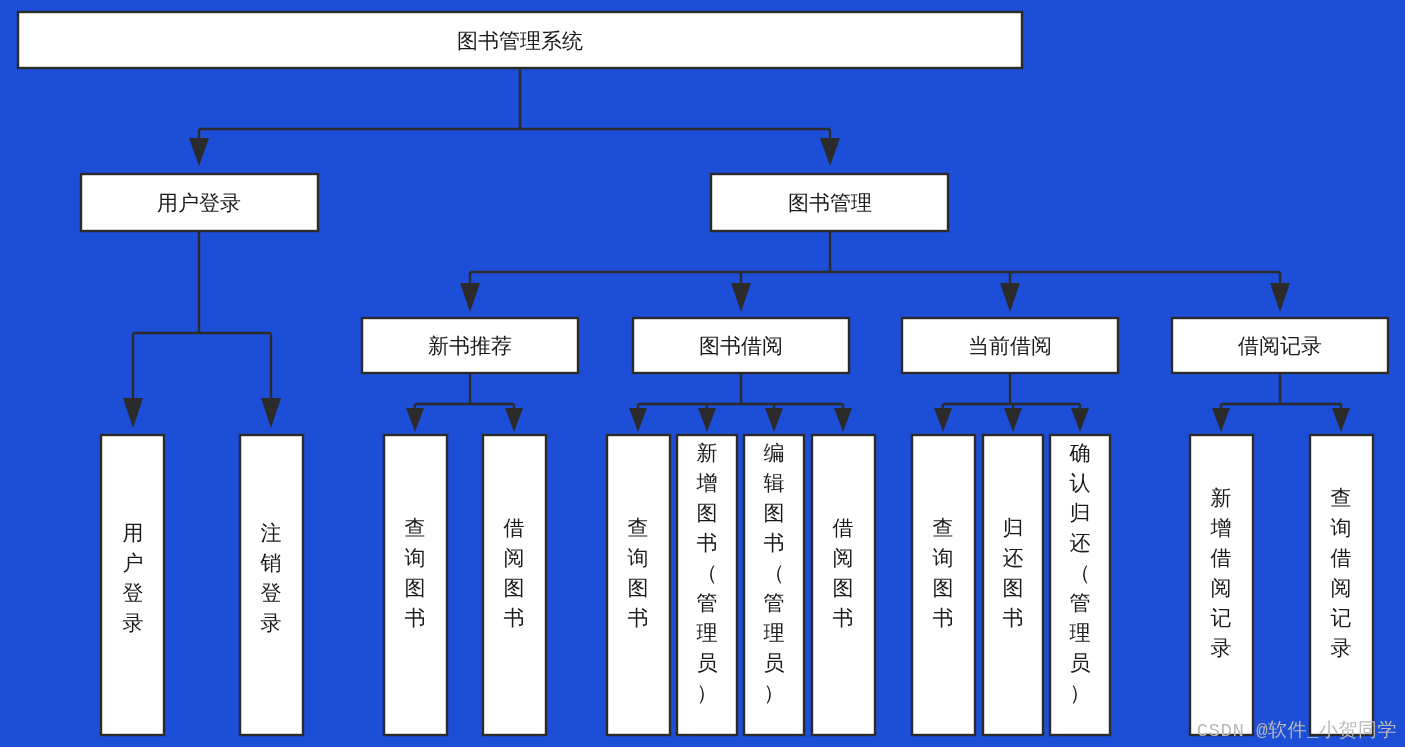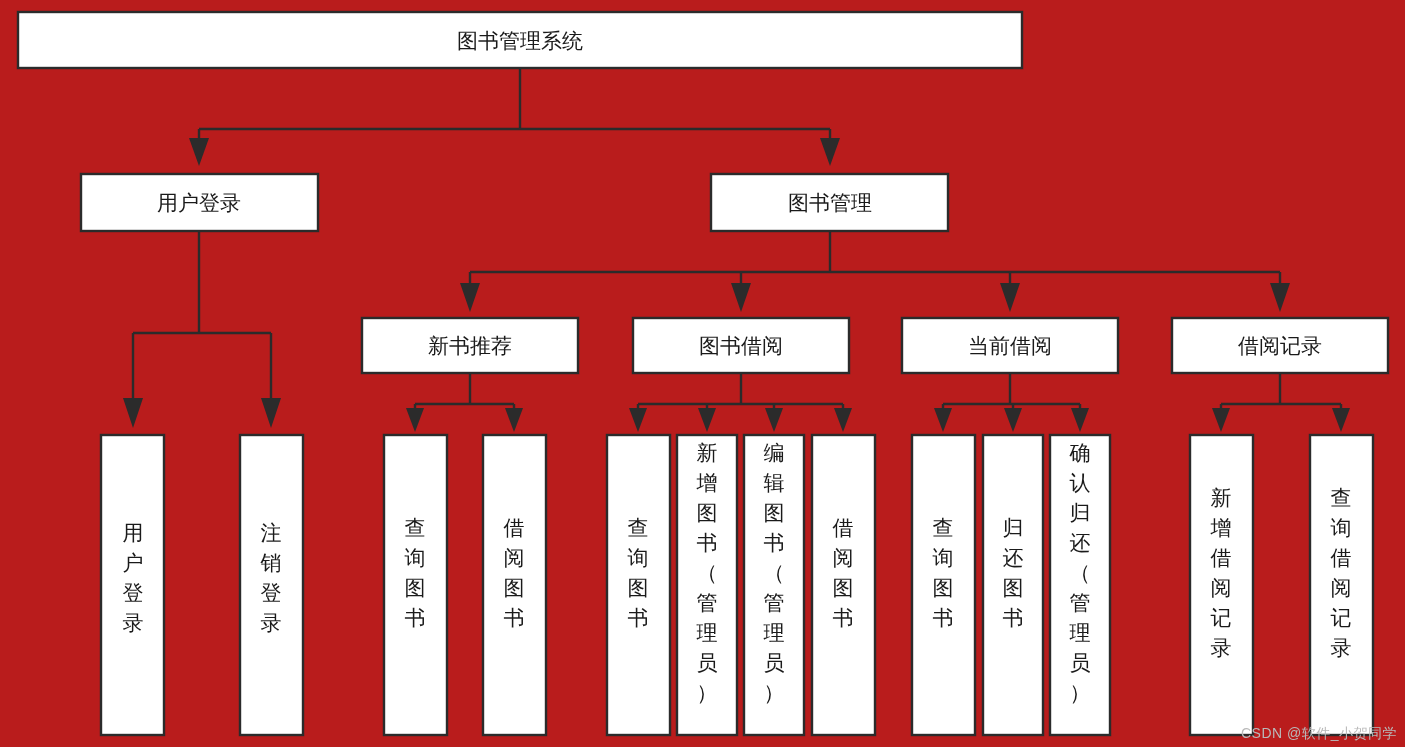--- a/index.html
+++ b/index.html
@@ -10,21 +10,21 @@
   body {
     width: 1405px;
     height: 747px;
     overflow: hidden;
     font-family: "Liberation Sans", "DejaVu Sans", sans-serif;
   }
   #diagram-root {
     position: relative;
     width: 1405px;
     height: 747px;
-    background: #b91c1c;
+    background: #1d4ed8;
   }
   svg.diagram-canvas {
     position: absolute;
     top: 0;
     left: 0;
     width: 1405px;
     height: 747px;
     display: block;
   }
   .node-box {
@@ -53,22 +53,22 @@
     fill: #1a1a1a;
     font-family: "Liberation Sans", "DejaVu Sans", sans-serif;
     font-size: 21px;
     text-anchor: middle;
   }
   .watermark {
     position: absolute;
     right: 8px;
     bottom: 4px;
     color: #b9b9b9;
-    font-size: 14px;
-    font-family: Liberation Sans, sans-serif;
+    font-size: 19px;
+    font-family: Liberation Mono, monospace;
     letter-spacing: 0.5px;
     white-space: nowrap;
     pointer-events: none;
   }
 </style>
 </head>
 <body>
 
 <div id="diagram-root">
 

